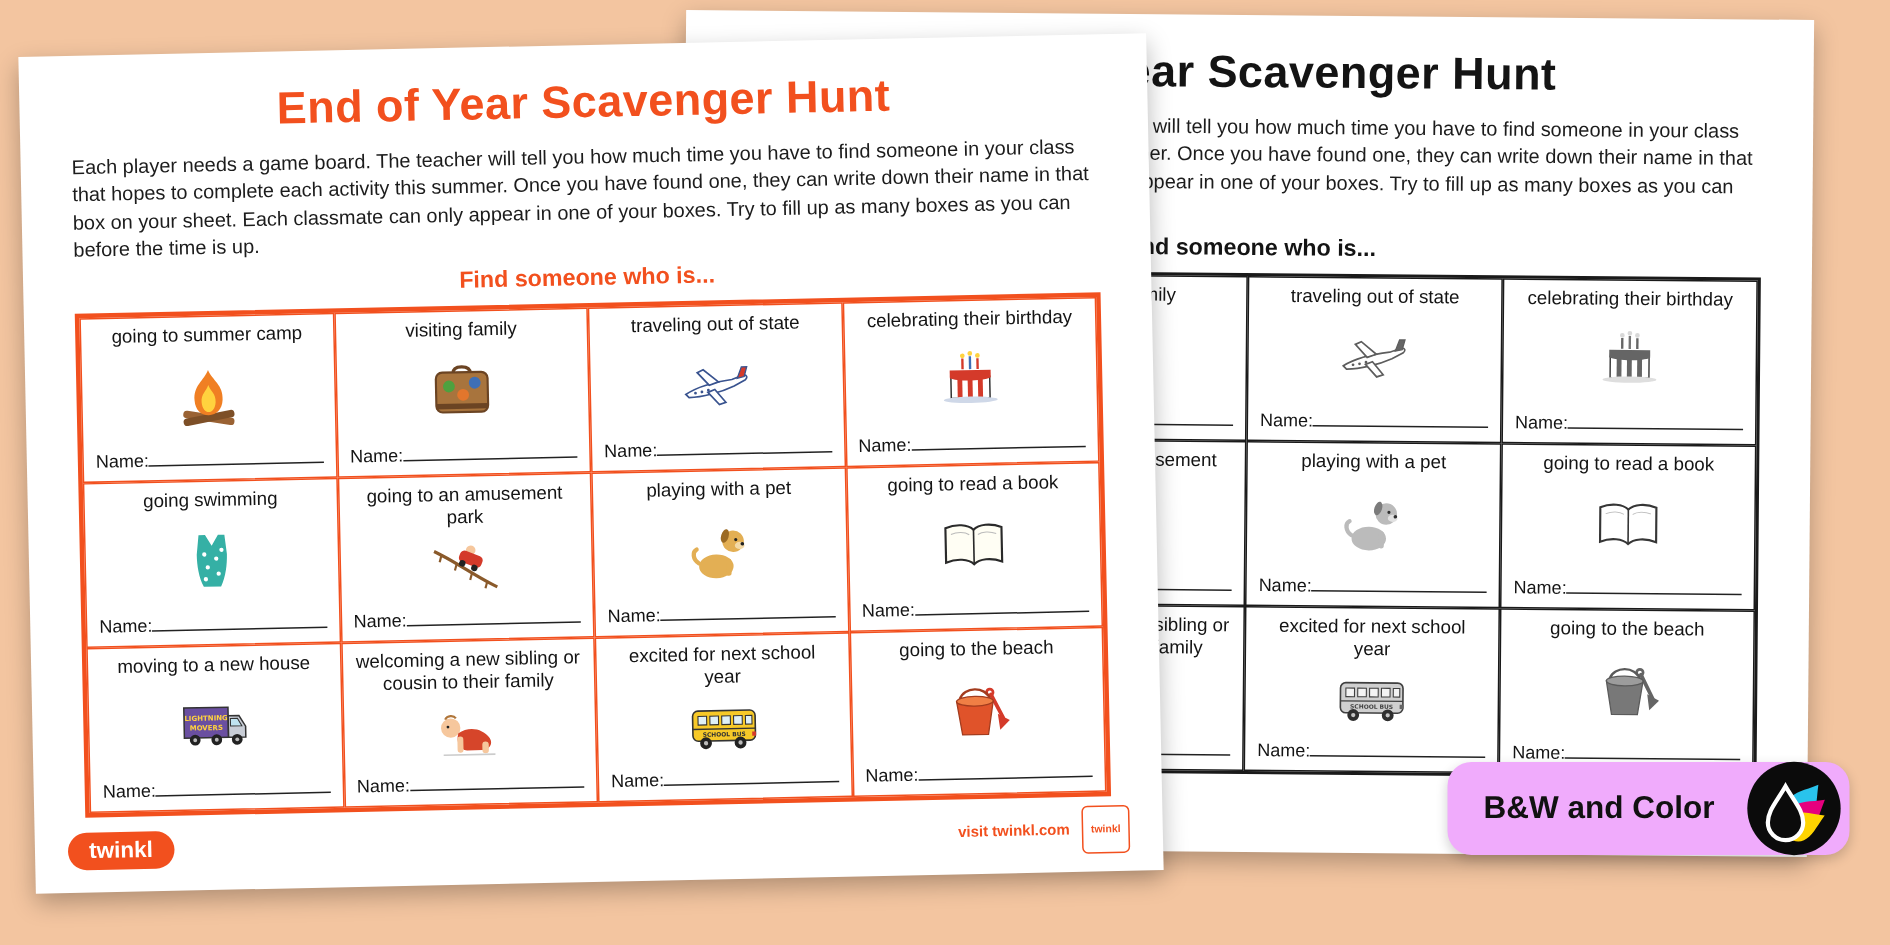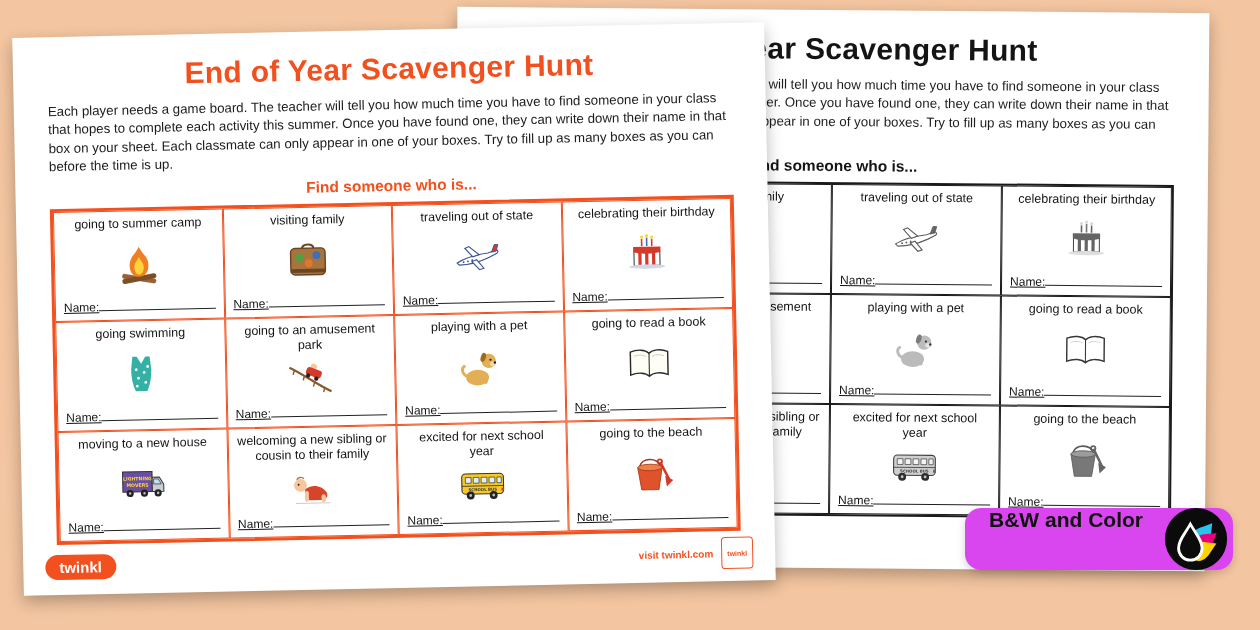--- a/index.html
+++ b/index.html
@@ -29,21 +29,21 @@
     border:3px solid #f2501e;
   }
   .cell{
     border:1.5px solid #f2501e;display:flex;flex-direction:column;
     padding:5px 8px 6px;box-sizing:border-box;min-width:0;
   }
   .cell-label{font-size:12.5px;line-height:1.2;text-align:center;color:#141414;}
   .cell-icon{flex:1;display:flex;align-items:center;justify-content:center;min-height:0;}
   .cell-icon svg{height:46px;width:86px;}
   .name-row{display:flex;align-items:baseline;font-size:12px;color:#141414;}
-  .name-label{white-space:nowrap;text-decoration:underline;}
+  .name-label{white-space:nowrap;}
   .name-underline{flex:1;max-width:120px;border-bottom:1.2px solid #222;height:.9em;}
 
   .page-footer{
     position:absolute;left:22px;right:22px;bottom:12px;
     display:flex;justify-content:space-between;align-items:center;
   }
   .brand-logo{
     background:#f2501e;color:#fff;font-weight:bold;font-size:15px;
     border-radius:14px;padding:5px 14px;line-height:1;
   }
@@ -61,23 +61,23 @@
   .page.bw .cell{border-color:#1a1a1a;border-width:1px;}
   .page.bw .cell-icon svg{filter:grayscale(1) contrast(1.05);opacity:.92;}
   .page.bw .brand-logo{background:#3c3c3c;}
   .page.bw .visit{color:#3c3c3c;}
   .page.bw .mini-badge{border-color:#3c3c3c;}
   .page.bw .mini-badge-text{color:#3c3c3c;}
 
   
   .format-badge{
     position:absolute;right:27px;bottom:60px;z-index:3;
-    background:#d946ef;border-radius:16px;height:62px;width:268px;
+    background:#f0abfc;border-radius:16px;height:62px;width:268px;
     box-shadow:0 3px 8px rgba(0,0,0,.18);
-    display:flex;box-sizing:border-box;padding-left:24px;
+    display:flex;align-items:center;box-sizing:border-box;padding-left:24px;
   }
   .format-badge-label{font-size:21px;font-weight:bold;color:#111;}
   .droplet-circle{
     position:absolute;right:4px;top:50%;transform:translateY(-50%);
     width:66px;height:66px;
   }
 </style>
 </head>
 <body>
 

